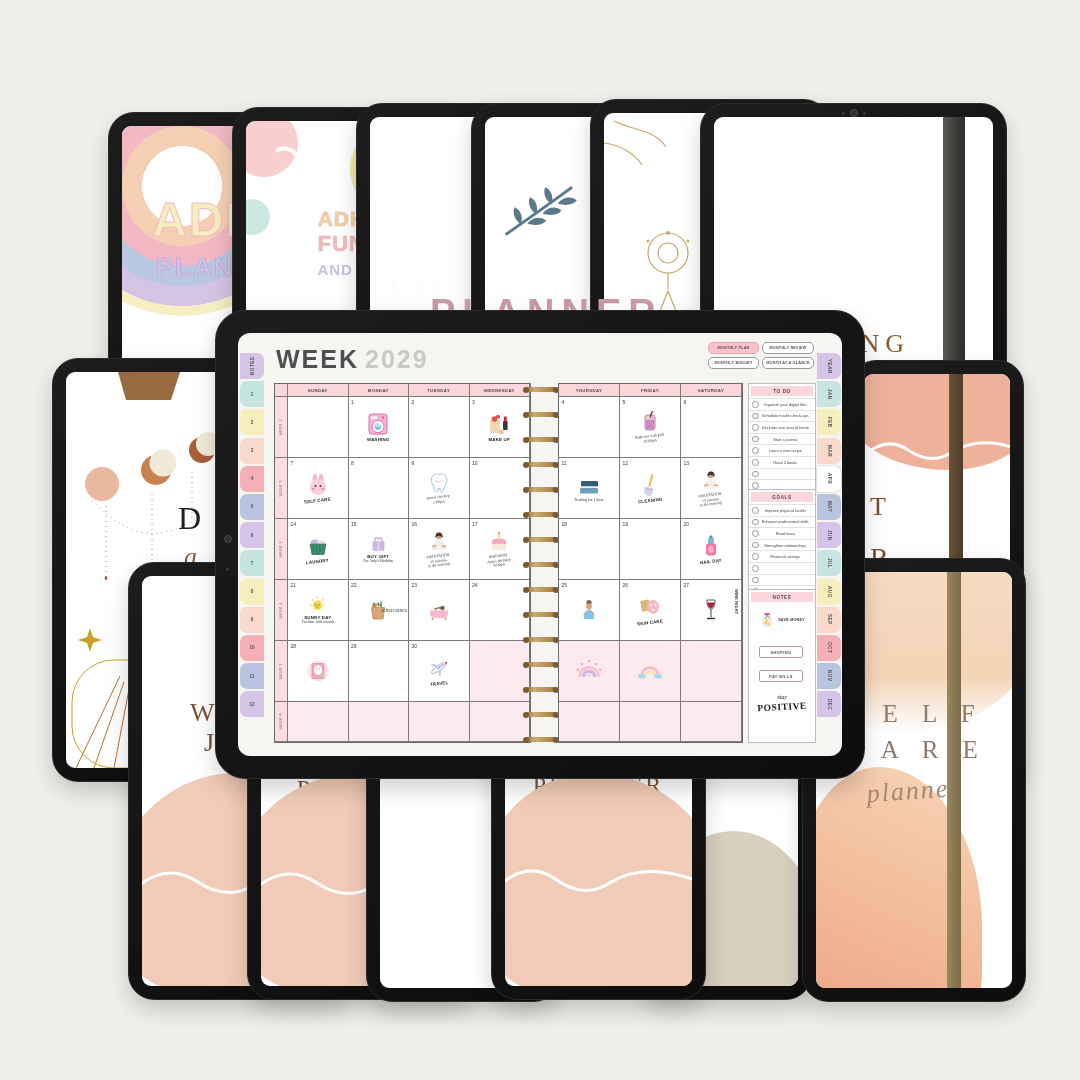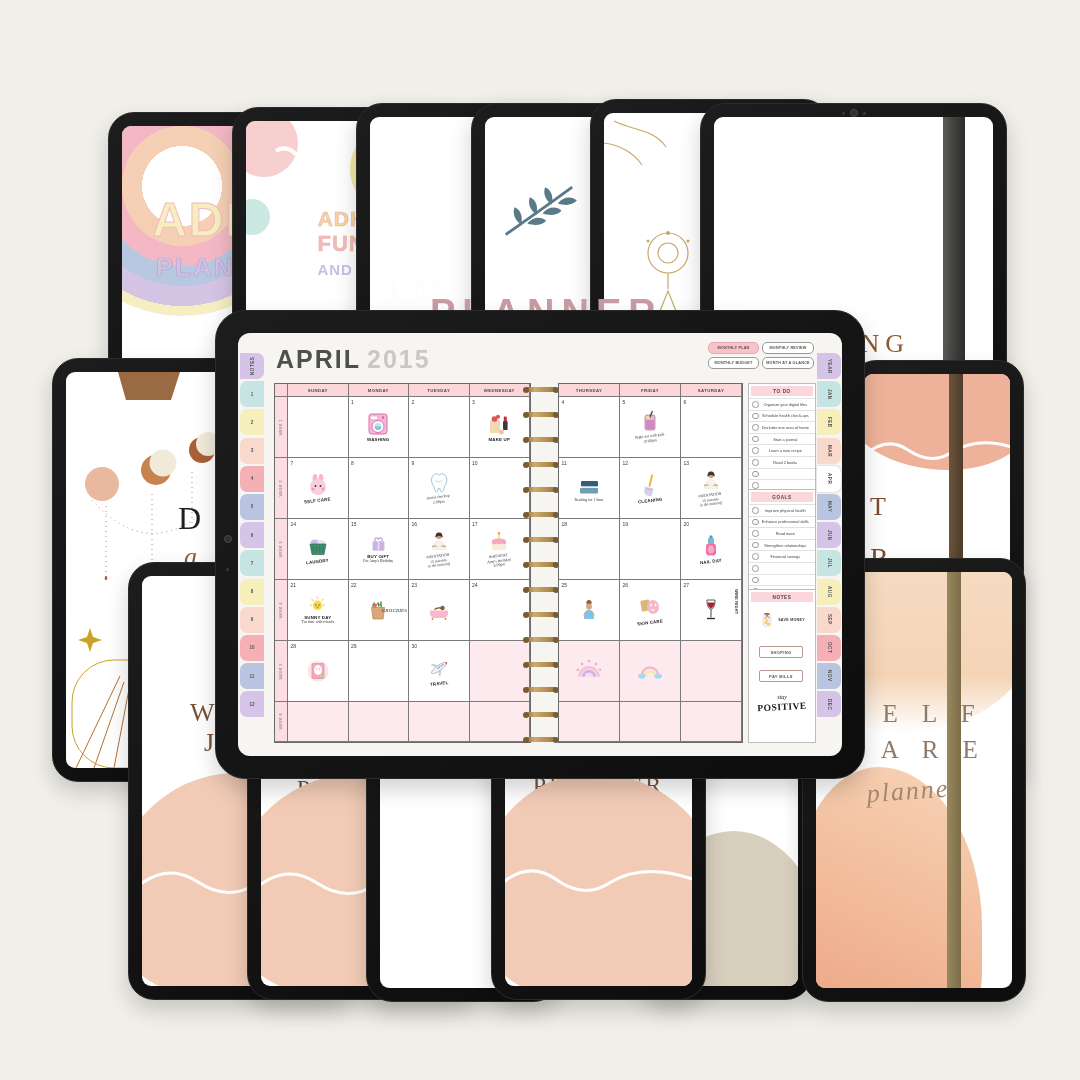--- a/index.html
+++ b/index.html
@@ -319,21 +319,21 @@
       <div class="sc-script">planner</div>
       <div class="strap" style="right:51px;background:linear-gradient(90deg,#98885f,#7c6c48);"></div>
     </div>
   </div>
 
   <div class="tab" id="t-ce" style="left:215px;top:310px;width:648px;height:467px;z-index:20;">
     <div class="cam-side"></div>
     <div class="cam-side2"></div>
     <div class="scr" id="planner">
       <div class="ptitle">
-        <span>APRIL</span><span class="yr">2015</span>
+        <span>WEEK</span><span class="yr">2029</span>
       </div>
       <div class="btns" id="view-btns">
           <div class="vbtn active">MONTHLY PLAN</div>
           <div class="vbtn">MONTHLY REVIEW</div>
           <div class="vbtn">MONTHLY BUDGET</div>
           <div class="vbtn">MONTH AT A GLANCE</div>
         </div>
       <div class="tabcol left" id="tabs-left">
           <div class="ptab vtext" style="background: rgb(213, 195, 232);">NOTES</div>
           <div class="ptab" style="background: rgb(198, 229, 226);">1</div>

